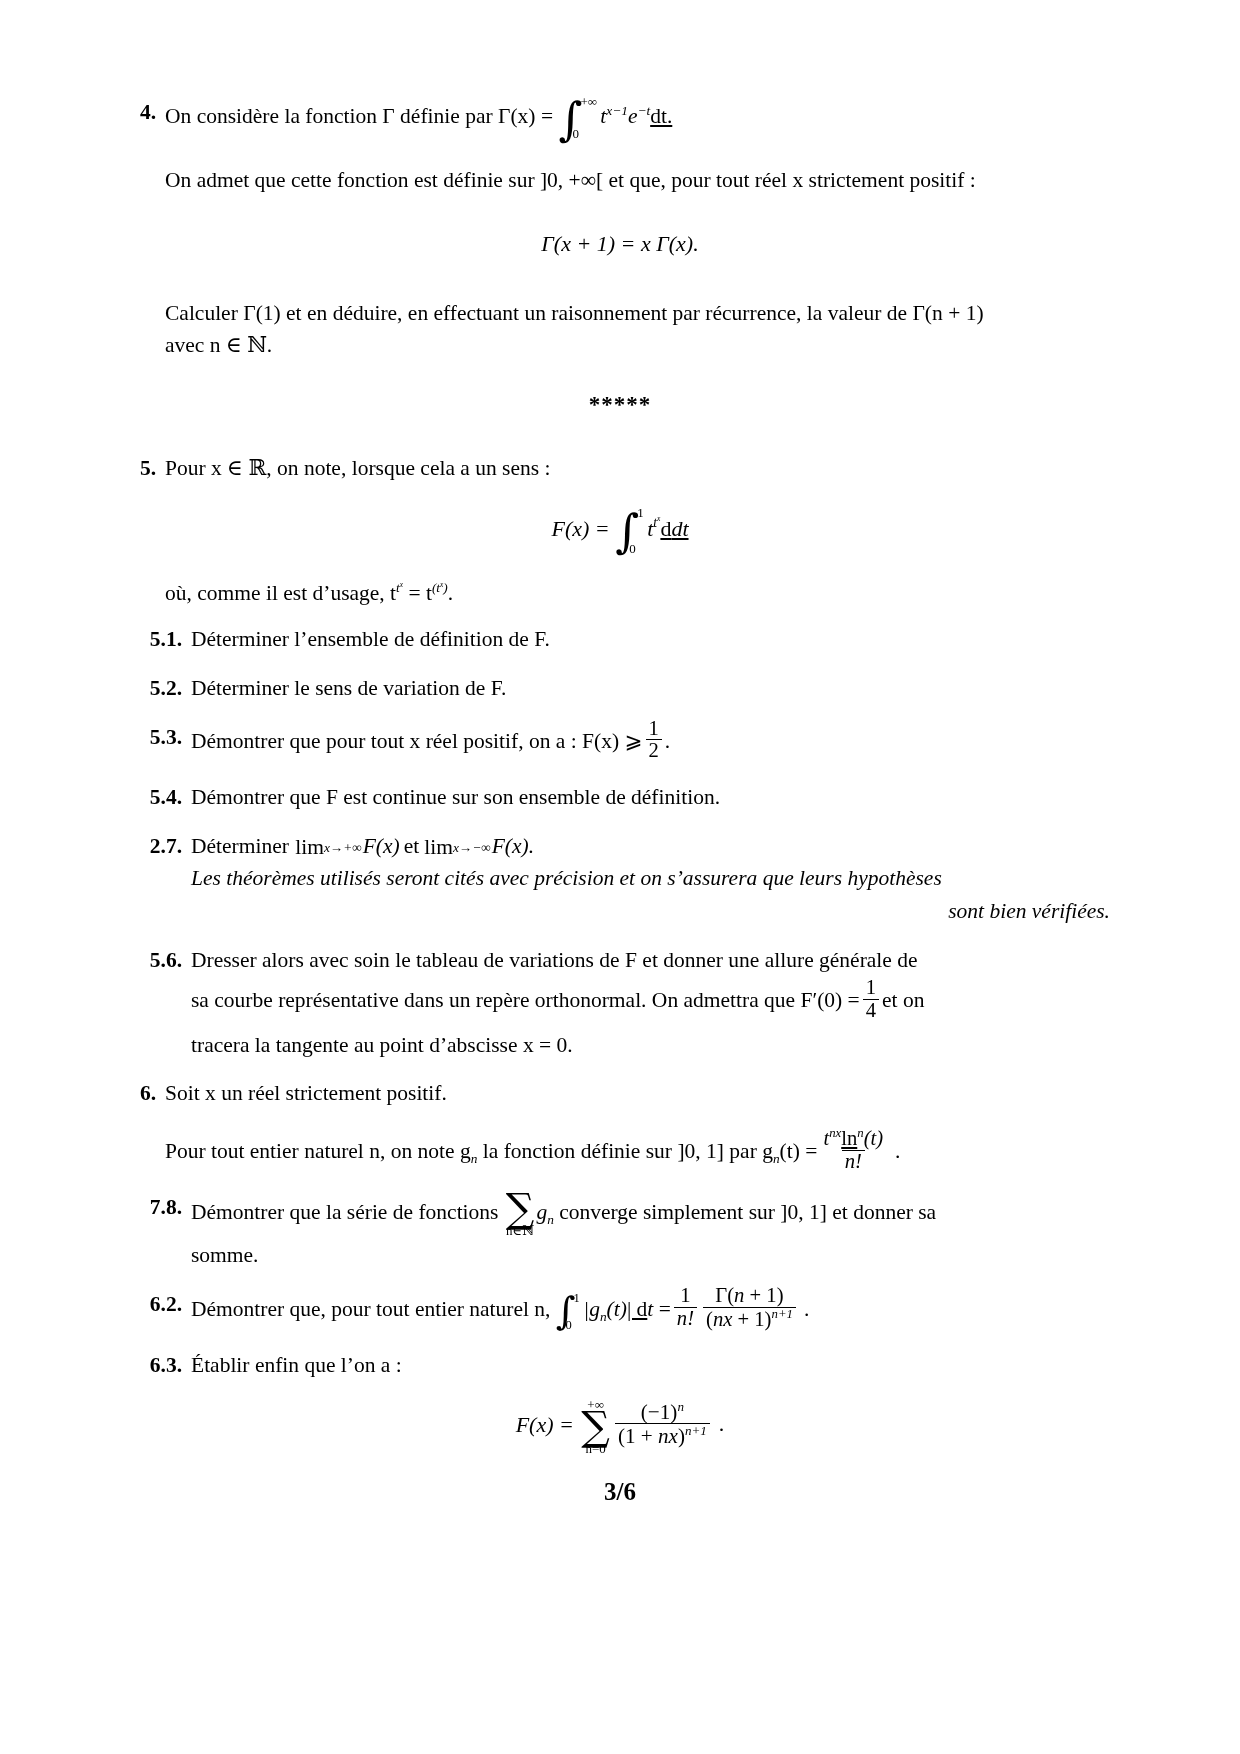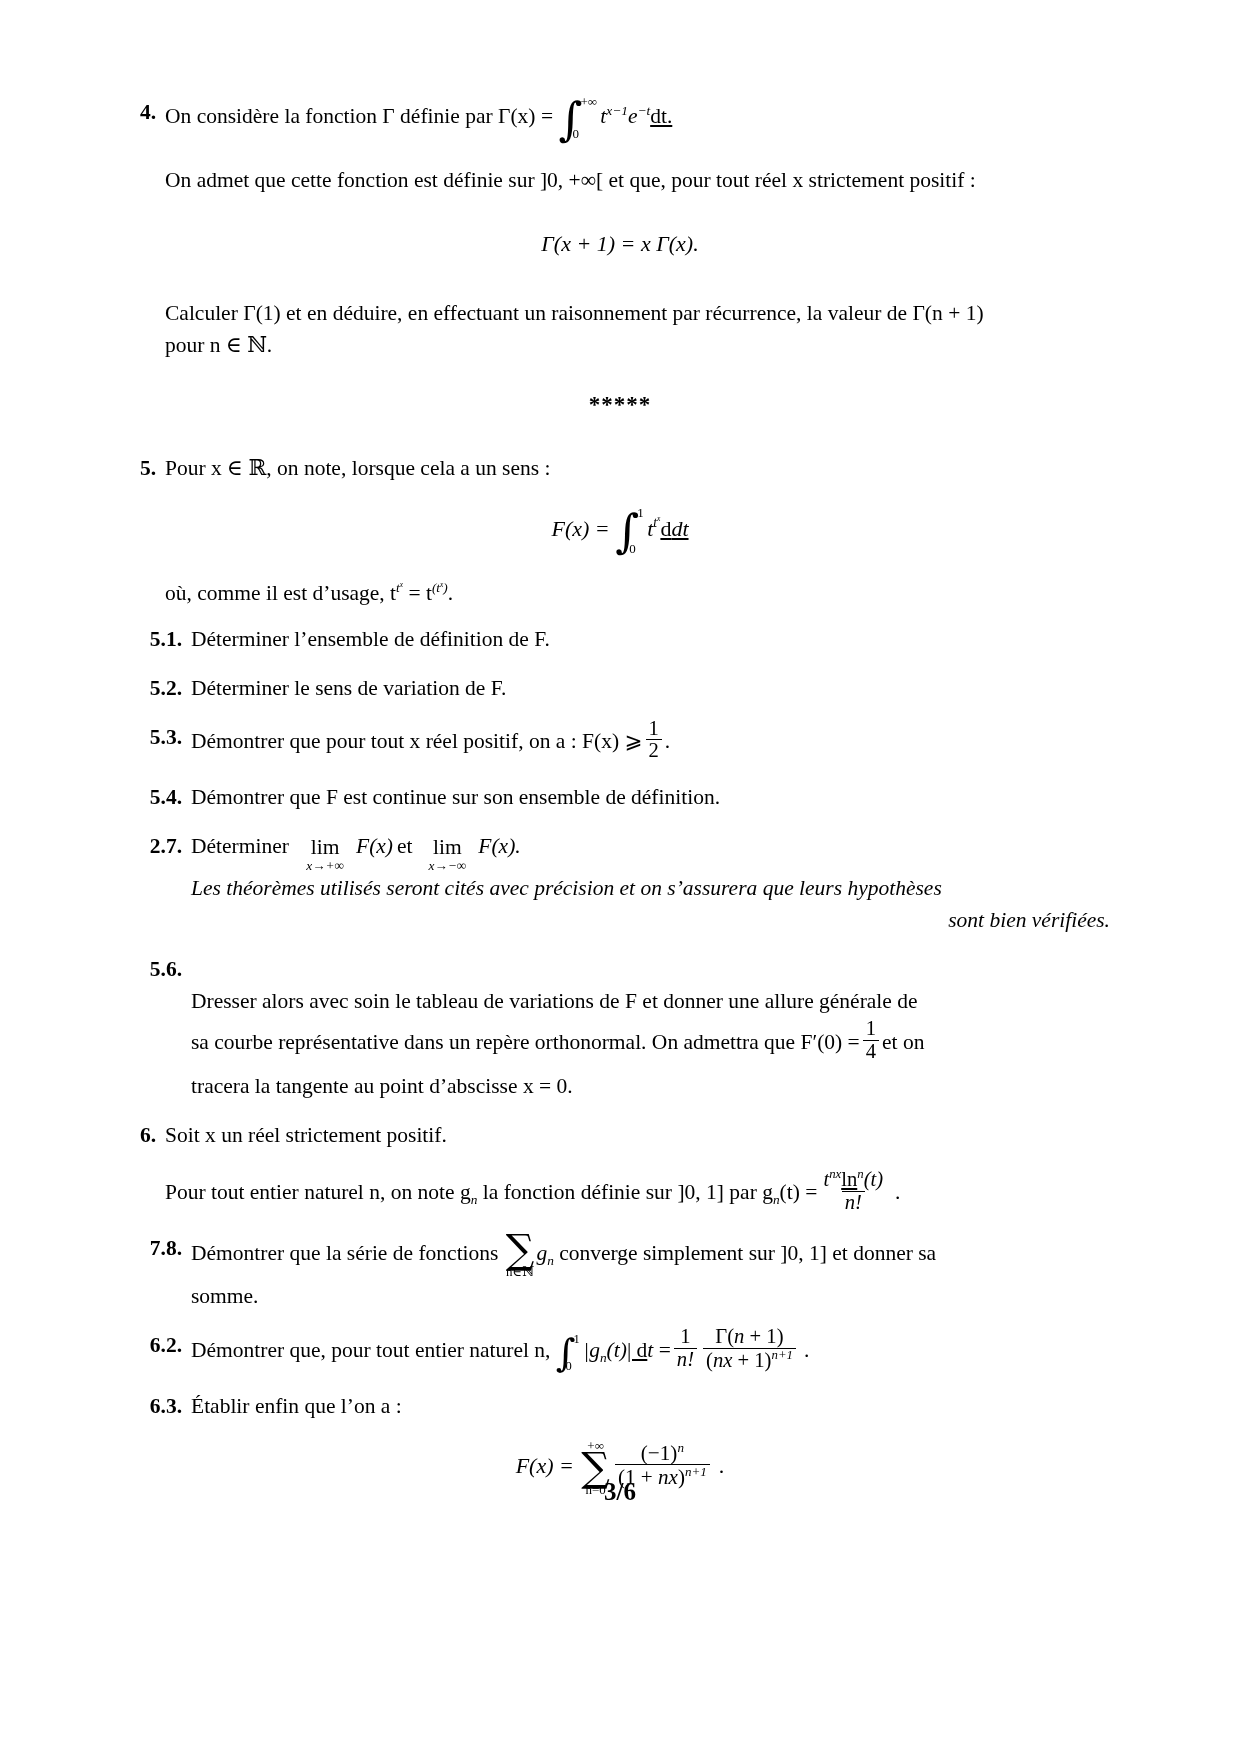--- a/index.html
+++ b/index.html
@@ -145,25 +145,25 @@
     margin: 0 3px;
     position: relative;
     top: -0.15em;
   }
   .frac .nm { padding: 0 3px; }
   .frac .dn { padding: 0 3px; border-top: 1.3px solid #000; }
 
   
   .lim {
     display: inline-flex;
-    flex-direction: column;
+    flex-direction: row;
     align-items: center;
     vertical-align: baseline;
     line-height: 1;
-    margin: 0 12px;
+    margin: 0 1px;
     position: relative;
     top: 0.05em;
   }
   .lim .lm { font-style: normal; font-size: 1em; }
   .lim .sub { font-size: 0.62em; font-style: italic; margin-top: 1px; }
 
   sup.tiny { font-size: 0.62em; font-style: italic; }
   sup.tiny2 { font-size: 0.55em; }
   sub.tiny { font-size: 0.62em; font-style: italic; }
 
@@ -202,21 +202,21 @@
 
     <div class="para indent1">On admet que cette fonction est définie sur ]0, +∞[ et que, pour tout réel x strictement positif :</div>
 
     <div class="spacer-34"></div>
 
     <div class="disp" style="font-style:italic;">Γ(x + 1) = x Γ(x).</div>
 
     <div class="spacer-40"></div>
 
     <div class="para indent1">Calculer Γ(1) et en déduire, en effectuant un raisonnement par récurrence, la valeur de Γ(n + 1)</div>
-    <div class="para indent1">pour n ∈ ℕ.</div>
+    <div class="para indent1">avec n ∈ ℕ.</div>
 
     <div class="spacer-30"></div>
 
     <div class="stars">*****</div>
 
     <div class="spacer-34"></div>
 
     <div class="item">
       <span class="num lvl1">5.</span>
       <span class="body-txt nojust">Pour x ∈ ℝ, on note, lorsque cela a un sens :</span>
@@ -290,21 +290,21 @@
       </span>
     </div>
 
     <div class="para indent2 it" style="text-align:justify;">Les théorèmes utilisés seront cités avec précision et on s’assurera que leurs hypothèses</div>
     <div class="para indent2 it" style="text-align:right;">sont bien vérifiées.</div>
 
     <div class="spacer-16"></div>
 
     <div class="item">
       <span class="num lvl2">5.6.</span>
-      <span class="body-txt" style="text-align:justify;margin-top:32px;">
+      <span class="body-txt" style="text-align:justify;">
         <span>Dresser alors avec soin le tableau de variations de F et donner une allure générale de</span>
       </span>
     </div>
     <div class="para indent2" style="text-align:justify; margin-top:4px;">
       <span>sa courbe représentative dans un repère orthonormal. On admettra que F′(0) =</span><span class="frac">
           <span class="nm">1</span>
           <span class="dn">4</span>
         </span><span>et on</span>
     </div>
     <div class="para indent2" style="margin-top:4px;">tracera la tangente au point d’abscisse x = 0.</div>

